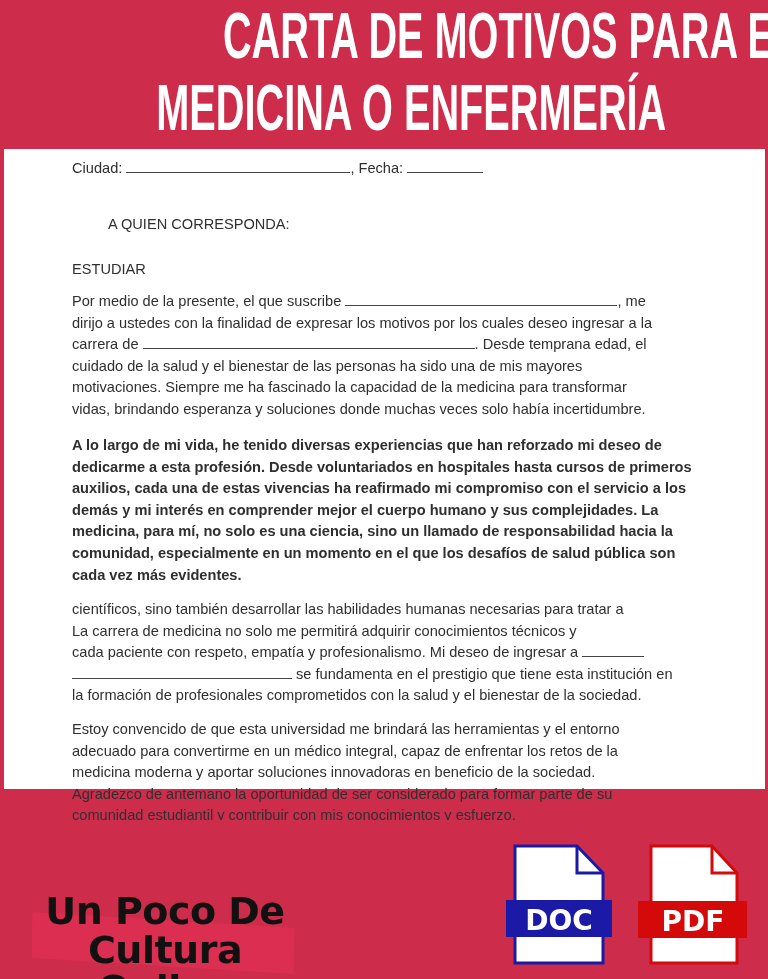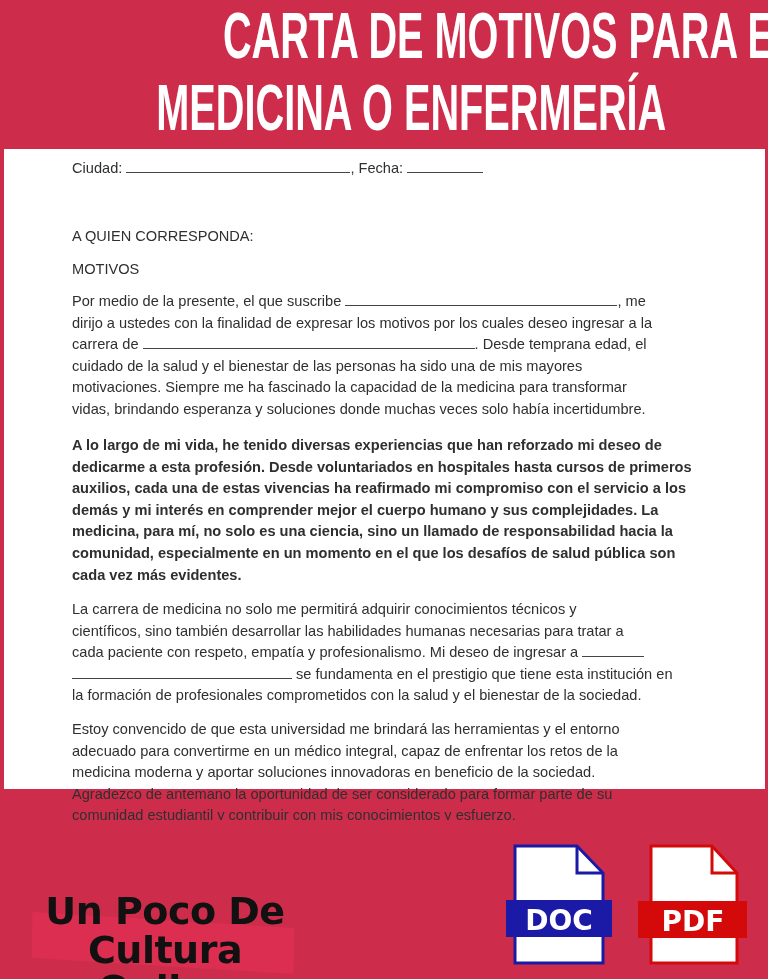--- a/index.html
+++ b/index.html
@@ -49,22 +49,22 @@
 <div class="title-line" id="t2"><span>MEDICINA O ENFERMERÍA</span></div>
 
 <div class="panel">
   <div class="doc">
     <p class="line" style="position:absolute;top:9px;">
       <span>Ciudad:</span>
       <span class="blank" style="width:224px;"></span><span>, Fecha:</span>
       <span class="blank" style="width:76px;"></span>
     </p>
 
-    <p class="line" style="position:absolute;top:77px;">A QUIEN CORRESPONDA:</p>
-    <p class="line" style="position:absolute;top:110px;">MOTIVOS</p>
+    <p class="line" style="position:absolute;top:65px;margin-left:36px;">A QUIEN CORRESPONDA:</p>
+    <p class="line" style="position:absolute;top:110px;">ESTUDIAR</p>
 
     <div style="position:absolute;top:142px;">
       <p class="line"><span>Por medio de la presente, el que suscribe</span> <span class="blank" style="width:272px;"></span><span>, me</span></p>
       <p class="line">dirijo a ustedes con la finalidad de expresar los motivos por los cuales deseo ingresar a la</p>
       <p class="line"><span>carrera de</span> <span class="blank" style="width:332px;"></span><span>. Desde temprana edad, el</span></p>
       <p class="line">cuidado de la salud y el bienestar de las personas ha sido una de mis mayores</p>
       <p class="line">motivaciones. Siempre me ha fascinado la capacidad de la medicina para transformar</p>
       <p class="line">vidas, brindando esperanza y soluciones donde muchas veces solo había incertidumbre.</p>
     </div>
 
@@ -72,22 +72,22 @@
       <p class="line">A lo largo de mi vida, he tenido diversas experiencias que han reforzado mi deseo de</p>
       <p class="line">dedicarme a esta profesión. Desde voluntariados en hospitales hasta cursos de primeros</p>
       <p class="line">auxilios, cada una de estas vivencias ha reafirmado mi compromiso con el servicio a los</p>
       <p class="line">demás y mi interés en comprender mejor el cuerpo humano y sus complejidades. La</p>
       <p class="line">medicina, para mí, no solo es una ciencia, sino un llamado de responsabilidad hacia la</p>
       <p class="line">comunidad, especialmente en un momento en el que los desafíos de salud pública son</p>
       <p class="line">cada vez más evidentes.</p>
     </div>
 
     <div style="position:absolute;top:450px;">
+      <p class="line">científicos, sino también desarrollar las habilidades humanas necesarias para tratar a</p>
       <p class="line">La carrera de medicina no solo me permitirá adquirir conocimientos técnicos y</p>
-      <p class="line">científicos, sino también desarrollar las habilidades humanas necesarias para tratar a</p>
       <p class="line"><span>cada paciente con respeto, empatía y profesionalismo. Mi deseo de ingresar a</span> <span class="blank" style="width:62px;"></span></p>
       <p class="line"><span class="blank" style="width:220px;"></span> <span>se fundamenta en el prestigio que tiene esta institución en</span></p>
       <p class="line">la formación de profesionales comprometidos con la salud y el bienestar de la sociedad.</p>
     </div>
 
     <div style="position:absolute;top:570px;height:101px;overflow:hidden;">
       <p class="line">Estoy convencido de que esta universidad me brindará las herramientas y el entorno</p>
       <p class="line">adecuado para convertirme en un médico integral, capaz de enfrentar los retos de la</p>
       <p class="line">medicina moderna y aportar soluciones innovadoras en beneficio de la sociedad.</p>
       <p class="line">Agradezco de antemano la oportunidad de ser considerado para formar parte de su</p>

